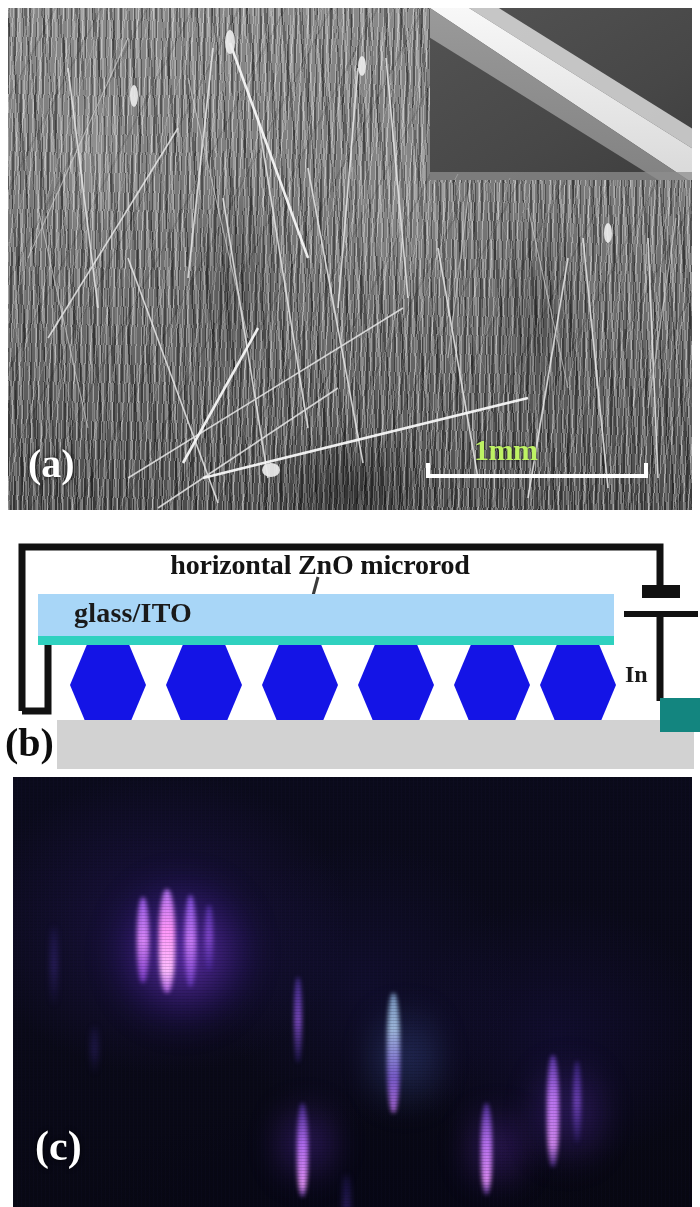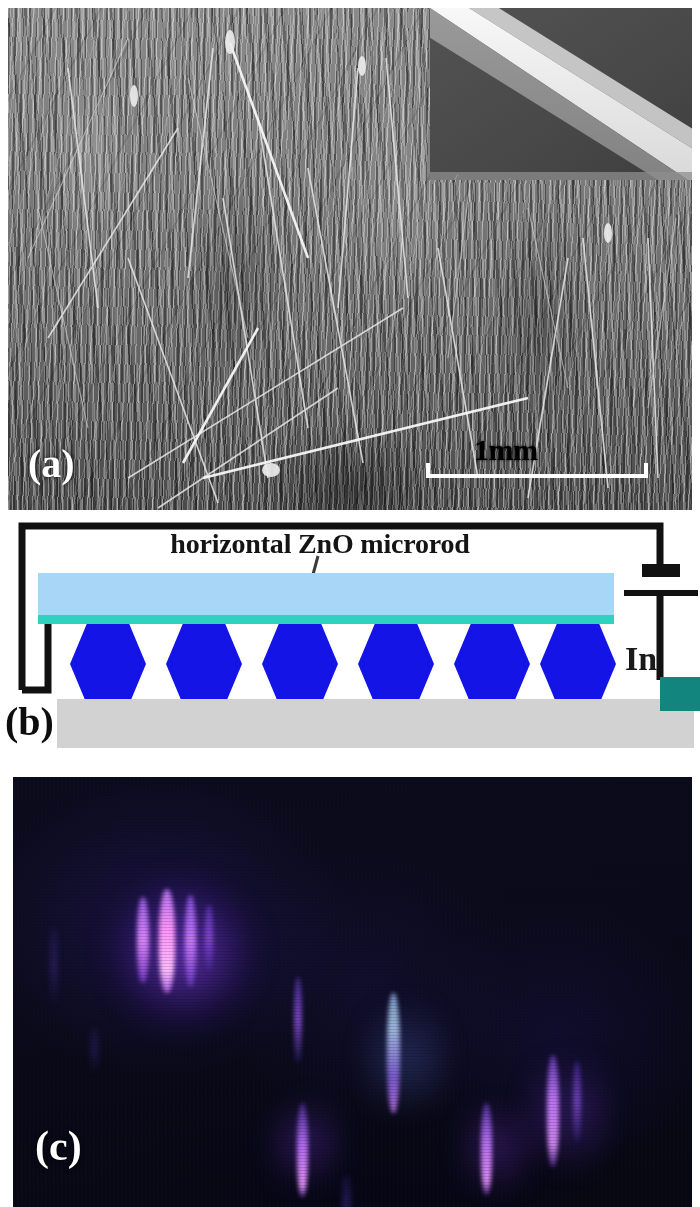--- a/index.html
+++ b/index.html
@@ -38,41 +38,41 @@
   
   #sem-inset{position:absolute;left:422px;top:0px;width:262px;height:172px;
              background:linear-gradient(160deg,#4d4d4d 0%,#464646 45%,#3c3c3c 100%);
              overflow:hidden;}
   #inset-rod{position:absolute;left:-24px;top:-18px;width:330px;height:206px;}
   
   #scalebar{position:absolute;left:418px;top:455px;width:222px;height:15px;}
   #scalebar .sb-line{position:absolute;left:0;top:11px;width:222px;height:4px;background:#ffffff;}
   #scalebar .sb-cap{position:absolute;top:0;width:4px;height:15px;background:#ffffff;}
   #scalebar .sb-cap.l{left:0;} #scalebar .sb-cap.r{right:0;}
-  #scalebar-label{position:absolute;left:466px;top:425px;color:#000000;
+  #scalebar-label{position:absolute;left:466px;top:425px;color:#bef264;
       font-size:30px;font-weight:bold;letter-spacing:-.5px;
       text-shadow:0 0 3px rgba(0,0,0,.75);}
   #label-a{position:absolute;left:20px;top:432px;color:#ffffff;font-size:40px;
       font-weight:bold;text-shadow:0 0 4px rgba(0,0,0,.8);}
 
   
-  #panel-b{position:absolute;left:0px;top:512px;width:700px;height:238px;
+  #panel-b{position:absolute;left:0px;top:533px;width:700px;height:238px;
            background:#ffffff;}
   #pgan{position:absolute;left:57px;top:187px;width:637px;height:49px;background:#d2d2d2;}
   #pgan-label{position:absolute;left:57px;top:191px;width:560px;text-align:center;
       font-size:29px;font-weight:bold;color:#1a1a1a;letter-spacing:.5px;}
   #glass{position:absolute;left:38px;top:61px;width:576px;height:42px;background:#a8d6f7;}
   #ito{position:absolute;left:38px;top:103px;width:576px;height:9px;background:#2fd1bf;}
   #glass-label{position:absolute;left:74px;top:64px;font-size:28px;font-weight:bold;
       color:#1a1a1a;letter-spacing:.2px;}
   .hex{position:absolute;top:112px;width:76px;height:80px;background:#1414e6;
        clip-path:polygon(22% 0%,78% 0%,100% 50%,78% 100%,22% 100%,0% 50%);}
   #microrod-label{position:absolute;left:92px;top:16px;width:456px;text-align:center;
       font-size:28px;font-weight:bold;color:#141414;letter-spacing:-.2px;white-space:nowrap;}
-  #in-label{position:absolute;left:625px;top:128px;font-size:34px;font-weight:bold;color:#1a1a1a;}
+  #in-label{position:absolute;left:625px;top:128px;font-size:24px;font-weight:bold;color:#1a1a1a;}
   #in-pad{position:absolute;left:660px;top:165px;width:56px;height:34px;background:#13857f;}
   #label-b{position:absolute;left:5px;top:186px;font-size:40px;font-weight:bold;color:#0d0d0d;}
   #circuit{position:absolute;left:0;top:0;width:700px;height:238px;}
 
   
   #panel-c{position:absolute;left:13px;top:777px;width:679px;height:430px;
            background:#07070f;overflow:hidden;}
   #el-bg{position:absolute;inset:0;
      background:
        radial-gradient(ellipse 260px 210px at 22% 34%, rgba(42,26,102,.50), rgba(0,0,0,0) 72%),
@@ -192,20 +192,21 @@
       <rect x="624" y="78" width="74" height="6" fill="#111111"></rect>
       <line x1="660" y1="84" x2="660" y2="168" stroke="#111111" stroke-width="7"></line>
 
       <line x1="318" y1="44" x2="292" y2="140" stroke="#3a3a3a" stroke-width="3"></line>
     </svg>
 
     <div id="microrod-label">horizontal ZnO microrod</div>
 
     <div id="glass"></div>
     <div id="ito"></div>
+    <div id="glass-label">glass/ITO</div>
 
     <div class="hex" style="left:70px;"></div>
     <div class="hex" style="left:166px;"></div>
     <div class="hex" style="left:262px;"></div>
     <div class="hex" style="left:358px;"></div>
     <div class="hex" style="left:454px;"></div>
     <div class="hex" style="left:540px;"></div>
 
     <div id="pgan"></div>
 

